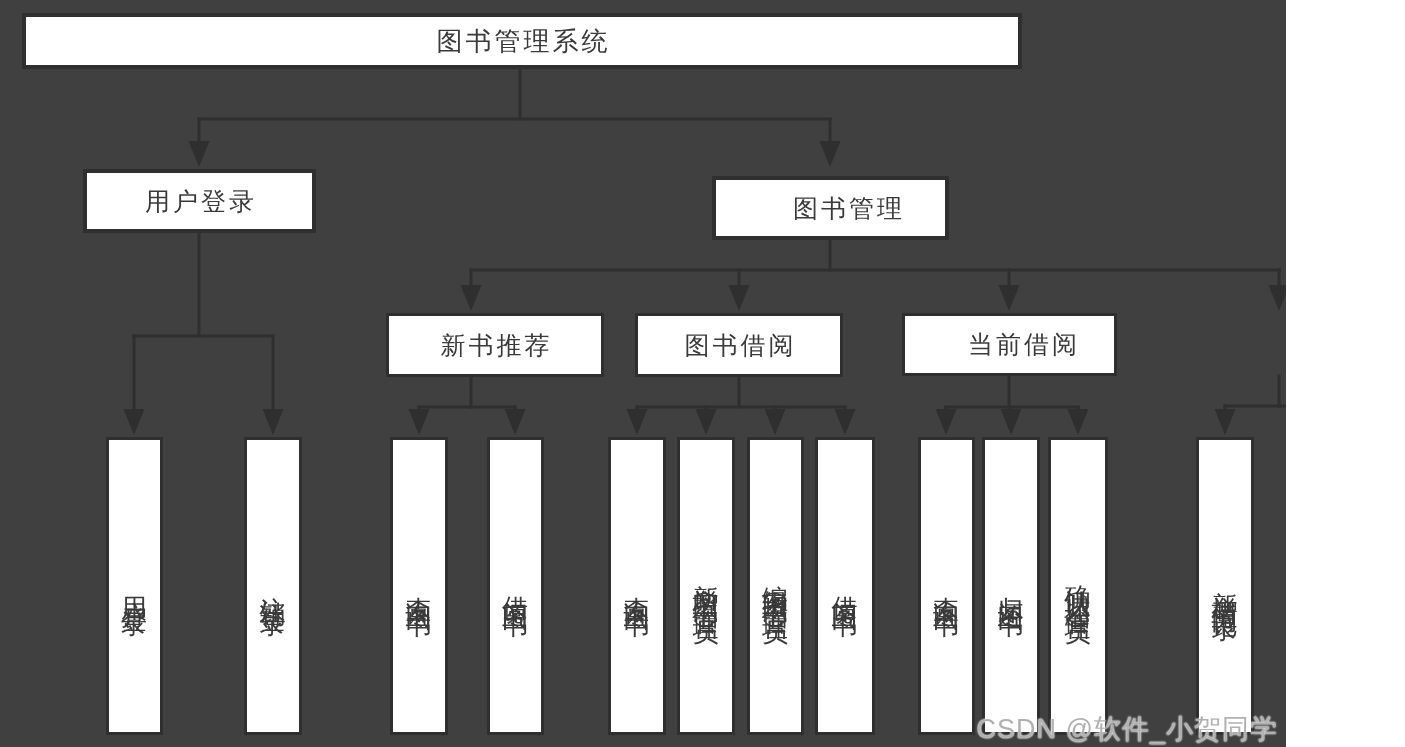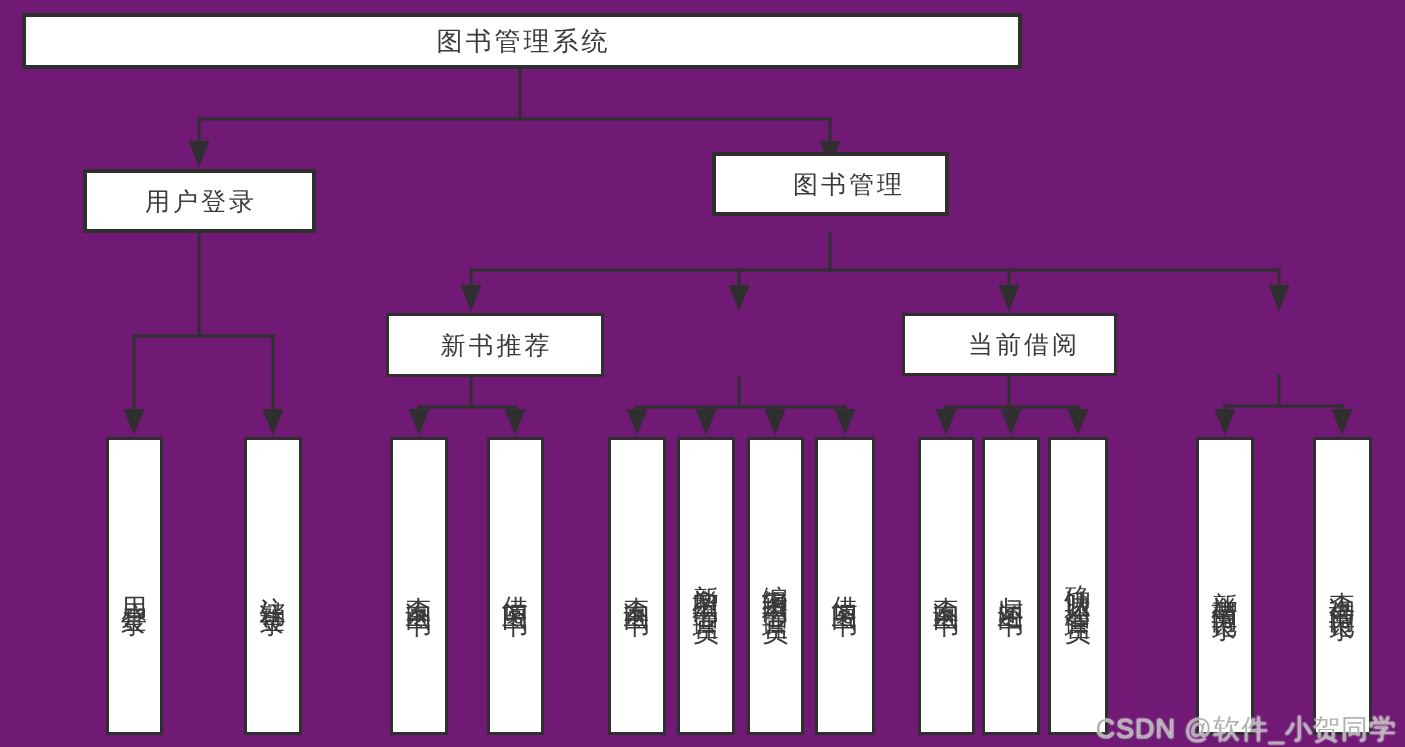--- a/index.html
+++ b/index.html
@@ -2,23 +2,23 @@
 <html><head>
 <meta charset="utf-8">
 <style>
   html, body {
     margin: 0;
     padding: 0;
     background: #ffffff;
   }
   .canvas {
     position: relative;
-    width: 1405px;
+    width: 1286px;
     height: 747px;
-    background: #701a75;
+    background: #404040;
     font-family: "Liberation Sans", sans-serif;
     overflow: hidden;
   }
   .connector-layer {
     position: absolute;
     left: 0;
     top: 0;
     width: 1405px;
     height: 747px;
   }
@@ -134,25 +134,28 @@
       <line x1="1342" y1="406" x2="1342" y2="415" stroke="#2f2f2f" stroke-width="3" stroke-linecap="square"></line>
       <polygon points="1331.5,409 1352.5,409 1342,435" fill="#2f2f2f"></polygon>
     </svg>
   <div class="node-layer">
       <div class="node horizontal root-node" style="left: 22px; top: 13px; width: 1000px; height: 56px;">
         <span class="label">图书管理系统</span>
       </div>
       <div class="node horizontal level2" style="left: 83px; top: 169px; width: 233px; height: 64px;">
         <span class="label">用户登录</span>
       </div>
-      <div class="node horizontal level2" style="left: 712px; top: 152px; width: 237px; height: 64px; padding-left: 34px;">
+      <div class="node horizontal level2" style="left: 712px; top: 176px; width: 237px; height: 64px; padding-left: 34px;">
         <span class="label">图书管理</span>
       </div>
       <div class="node horizontal" style="left: 362px; top: 313px; width: 218px; height: 64px; margin-left: 24px;">
         <span class="label">新书推荐</span>
+      </div>
+      <div class="node horizontal" style="left: 635px; top: 313px; width: 208px; height: 64px;">
+        <span class="label">图书借阅</span>
       </div>
       <div class="node horizontal" style="left: 902px; top: 313px; width: 215px; height: 63px; padding-left: 26px;">
         <span class="label">当前借阅</span>
       </div>
       <div class="node vertical" style="left: 106px; top: 437px; width: 57px; height: 298px;">
         <span class="label">用户登录</span>
       </div>
       <div class="node vertical" style="left: 244px; top: 437px; width: 58px; height: 298px;">
         <span class="label">注销登录</span>
       </div>

